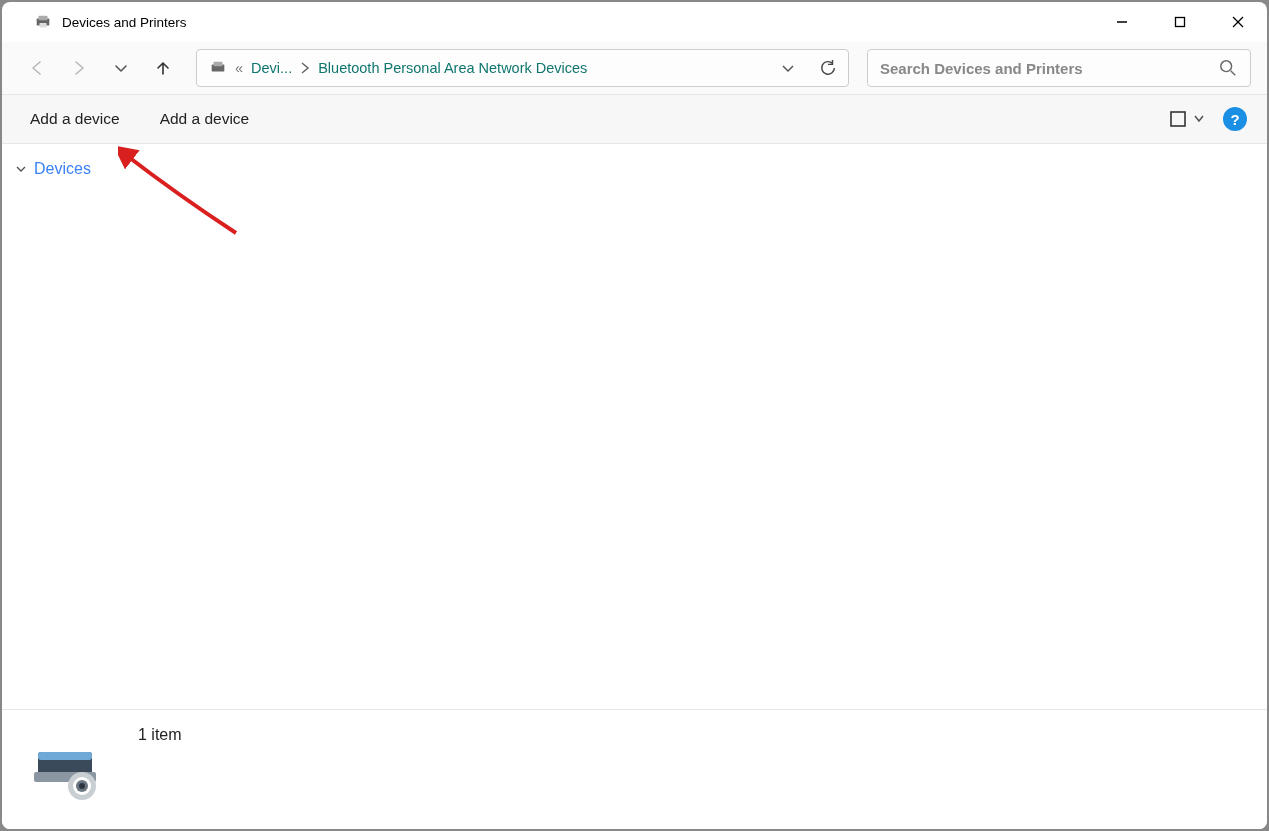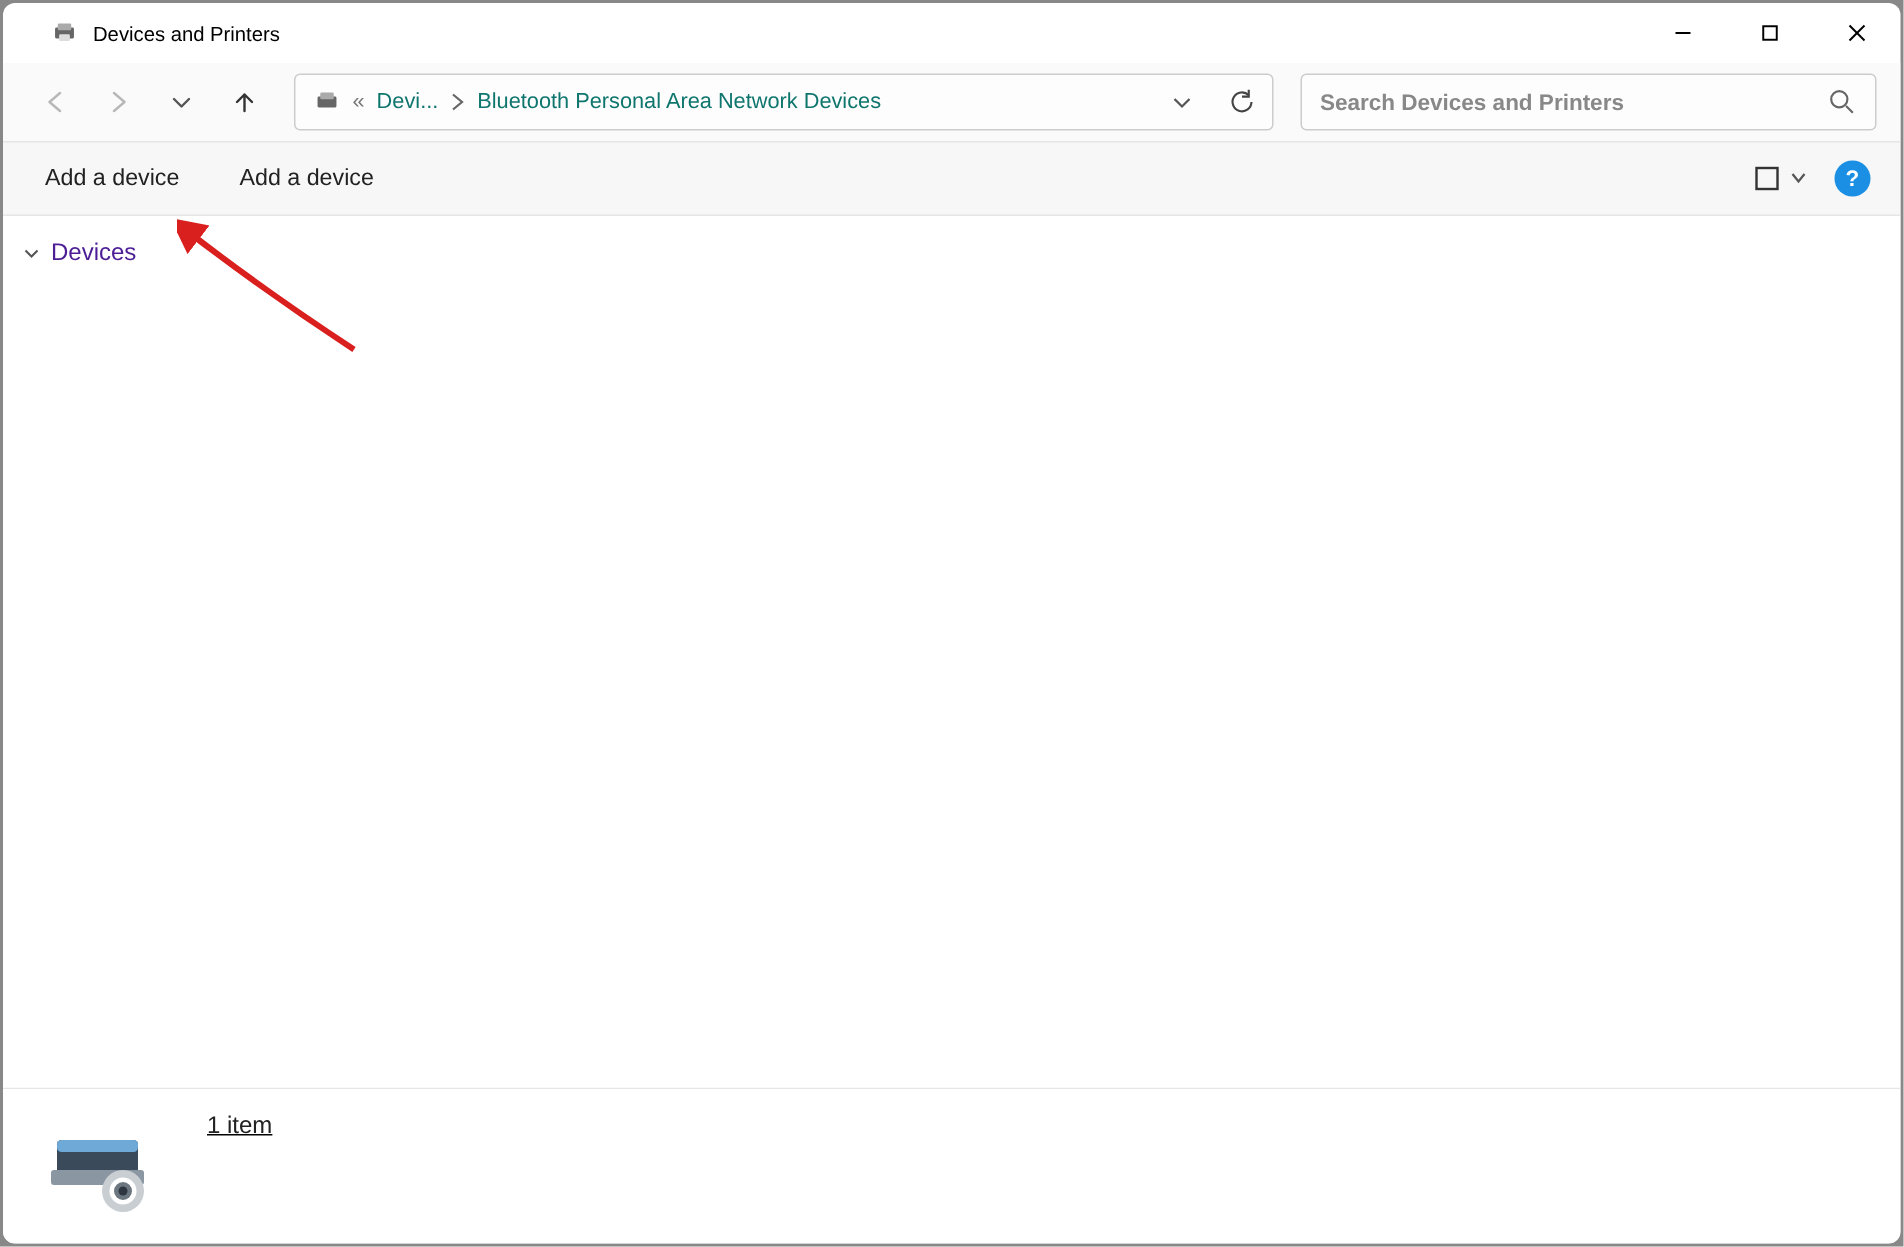--- a/index.html
+++ b/index.html
@@ -33,28 +33,28 @@
   .cmdbar { height: 50px; border-top:1px solid #e6e6e6; border-bottom:1px solid #e6e6e6; background:#f7f7f7; display:flex; align-items:center; padding:0 8px; }
   .cmd-link { font-size: 15.5px; color:#222; padding:10px 20px; cursor:pointer; }
   .cmd-flex{flex:1;}
   .cmd-right{ display:flex; align-items:center; gap:16px; padding-right:12px;}
   .help-circle{ width:24px; height:24px; border-radius:50%; background:#1a8fe3; color:#fff; display:flex;align-items:center;justify-content:center; font-weight:bold; font-size:15px; cursor:pointer;}
   .view-icon svg{display:block;}
 
   
   .content { flex:1; background:#fff; padding:12px 8px; overflow:auto; position:relative;}
   .group-header { display:flex; align-items:center; gap:6px; cursor:pointer; padding:4px 4px;}
-  .group-header .txt { font-size:16px; color:#4c1d95; }
+  .group-header .txt { font-size:16px; color:#3b82f6; }
   .group-header svg { flex-shrink:0; }
 
   
   .arrow-anno{ position:absolute; left:116px; top:133px; pointer-events:none; }
 
   
-  .statusbar{ height:104px; border-top:1px solid #e6e6e6; background:#fff; display:flex; align-items:center; padding-left:28px; gap:28px;text-decoration:underline;}
+  .statusbar{ height:120px; border-top:1px solid #e6e6e6; background:#fff; display:flex; align-items:center; padding-left:28px; gap:28px;}
   .status-icon{ width:80px; height:64px; }
   .status-text{ font-size:16px; color:#222; align-self:flex-start; margin-top:16px;}
 
   svg{ display:block; }
 </style>
 </head>
 <body>
 
 <div class="window">
 

